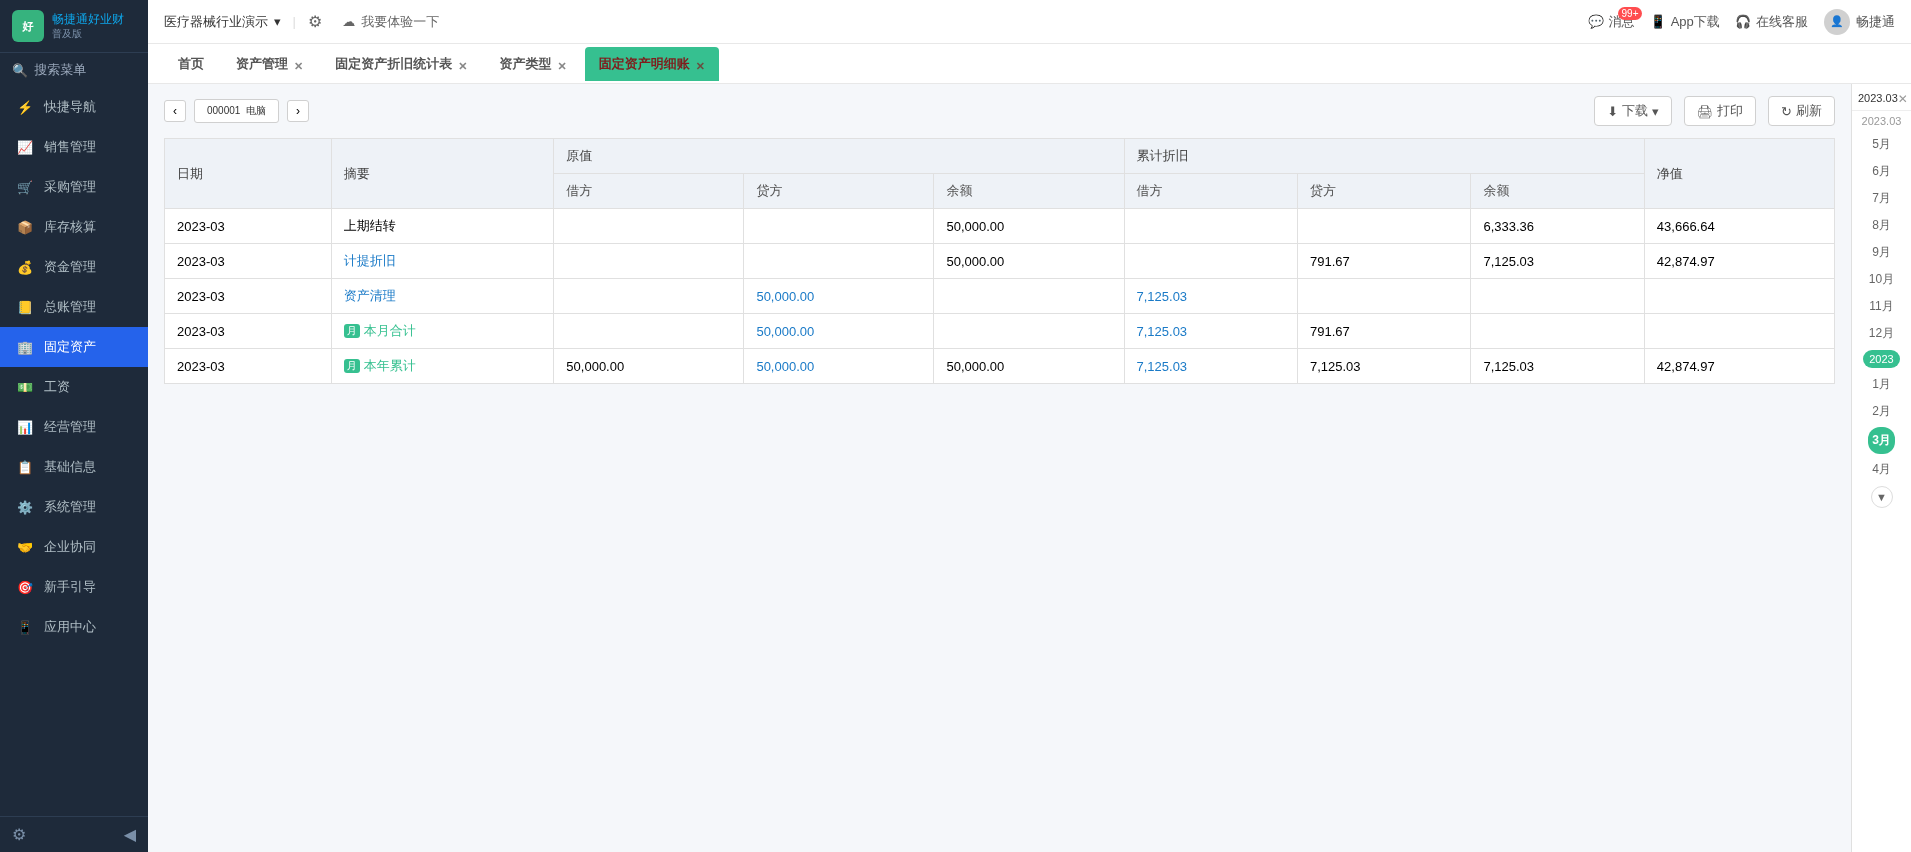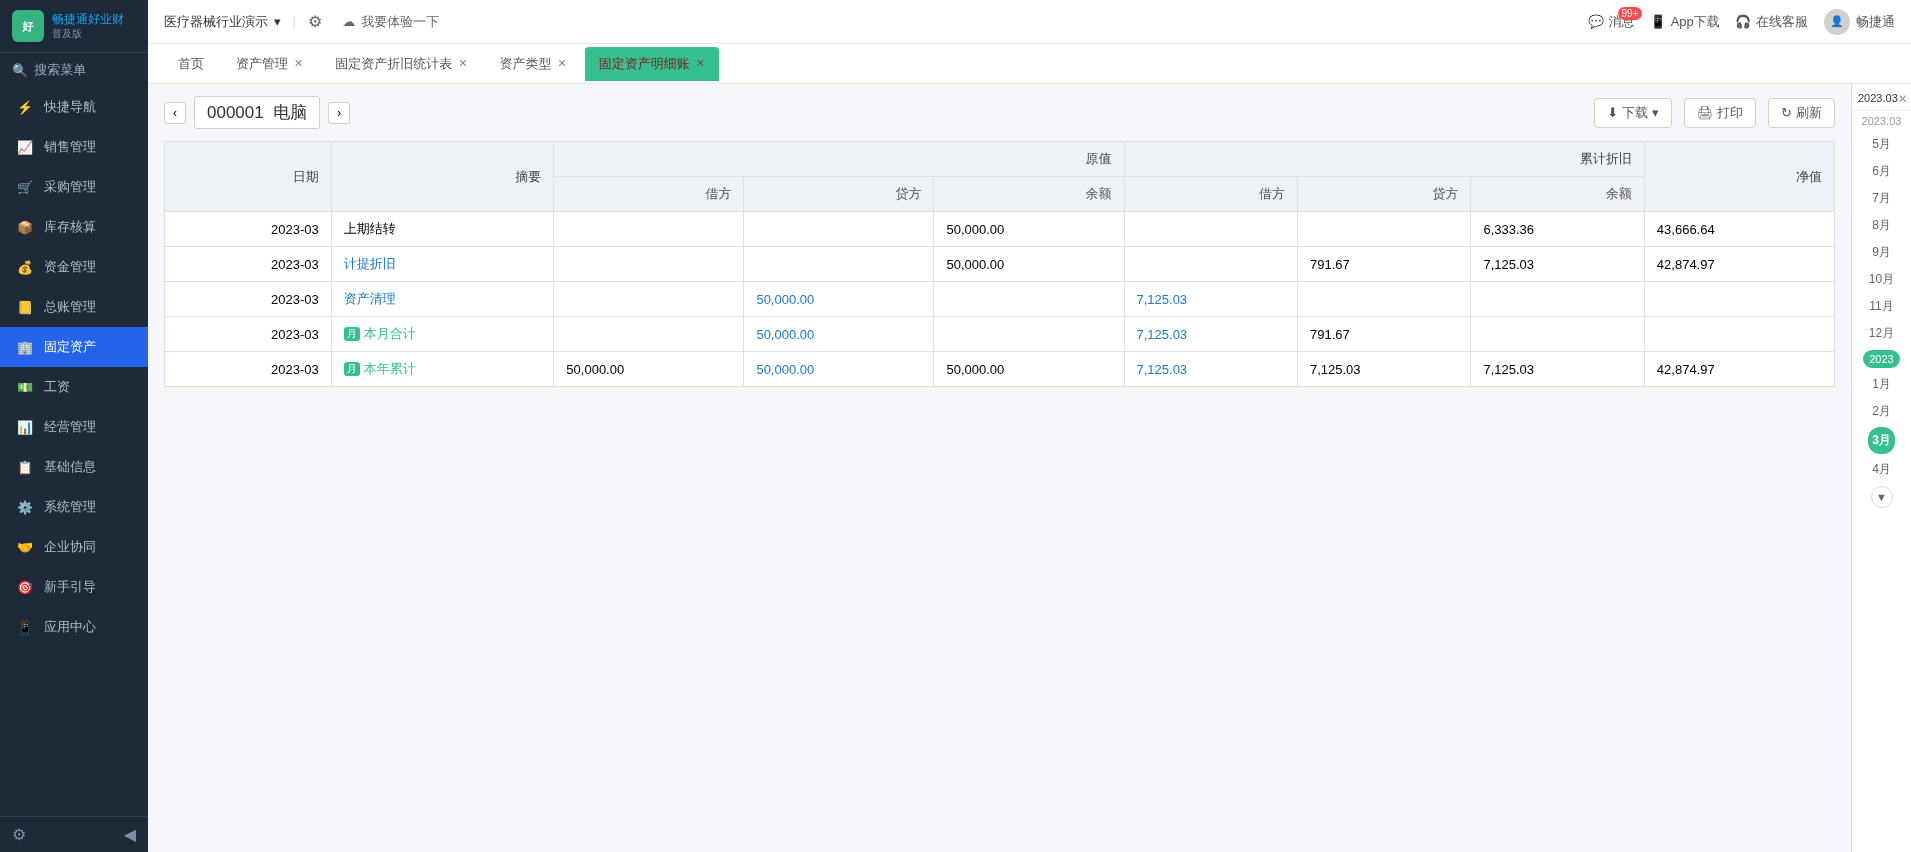--- a/index.html
+++ b/index.html
@@ -159,23 +159,24 @@
       height: 40px;
       gap: 4px;
     }
     .tab {
       padding: 8px 14px;
       font-size: 13px;
       cursor: pointer;
       color: #555;
       border-radius: 4px 4px 0 0;
       display: flex;
-      align-items: center;
+      align-items: flex-end;
       gap: 6px;
       white-space: nowrap;
+      font-weight: bold;
     }
     .tab.active {
       background: #36c090;
       color: #7f1d1d;
       border-radius: 4px 4px 0 0;
     }
     .tab-close { font-size: 11px; opacity: 0.7; }
 
     
     .content {
@@ -207,21 +208,21 @@
       display: flex;
       align-items: center;
       justify-content: center;
       font-size: 12px;
     }
     .asset-nav-label {
       padding: 4px 12px;
       border: 1px solid #d0d0d0;
       background: white;
       border-radius: 3px;
-      font-size: 17px;
+      font-size: 10px;
       color: #333;
     }
 
     
     .table-toolbar {
       display: flex;
       align-items: center;
       justify-content: flex-end;
       gap: 12px;
       margin-bottom: 10px;
@@ -243,21 +244,21 @@
     .data-table {
       width: 100%;
       border-collapse: collapse;
       background: white;
       border: 1px solid #e0e0e0;
       font-size: 13px;
     }
     .data-table th, .data-table td {
       border: 1px solid #e0e0e0;
       padding: 8px 12px;
-      text-align: right;
+      text-align: left;
     }
     .data-table thead tr th {
       background: #eef2f7;
       color: #444;
       font-weight: 500;
     }
     .data-table thead tr.sub-header th {
       background: #eef2f7;
       font-weight: 400;
       color: #555;

